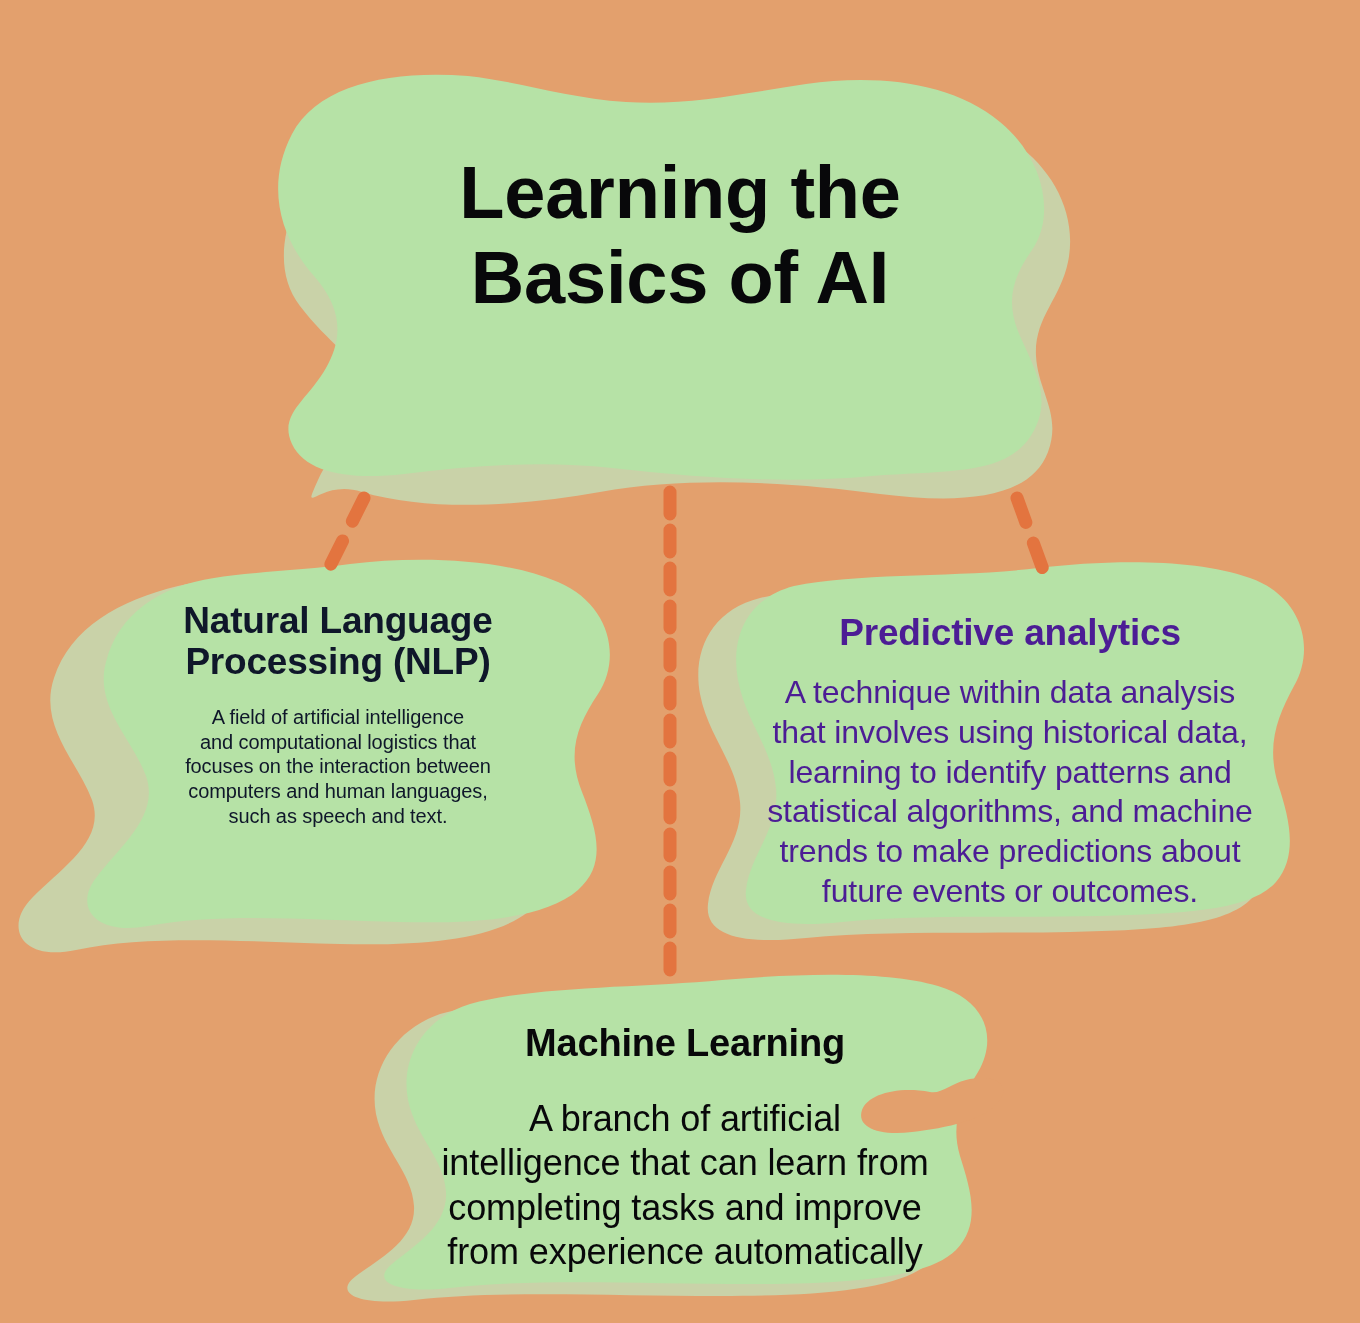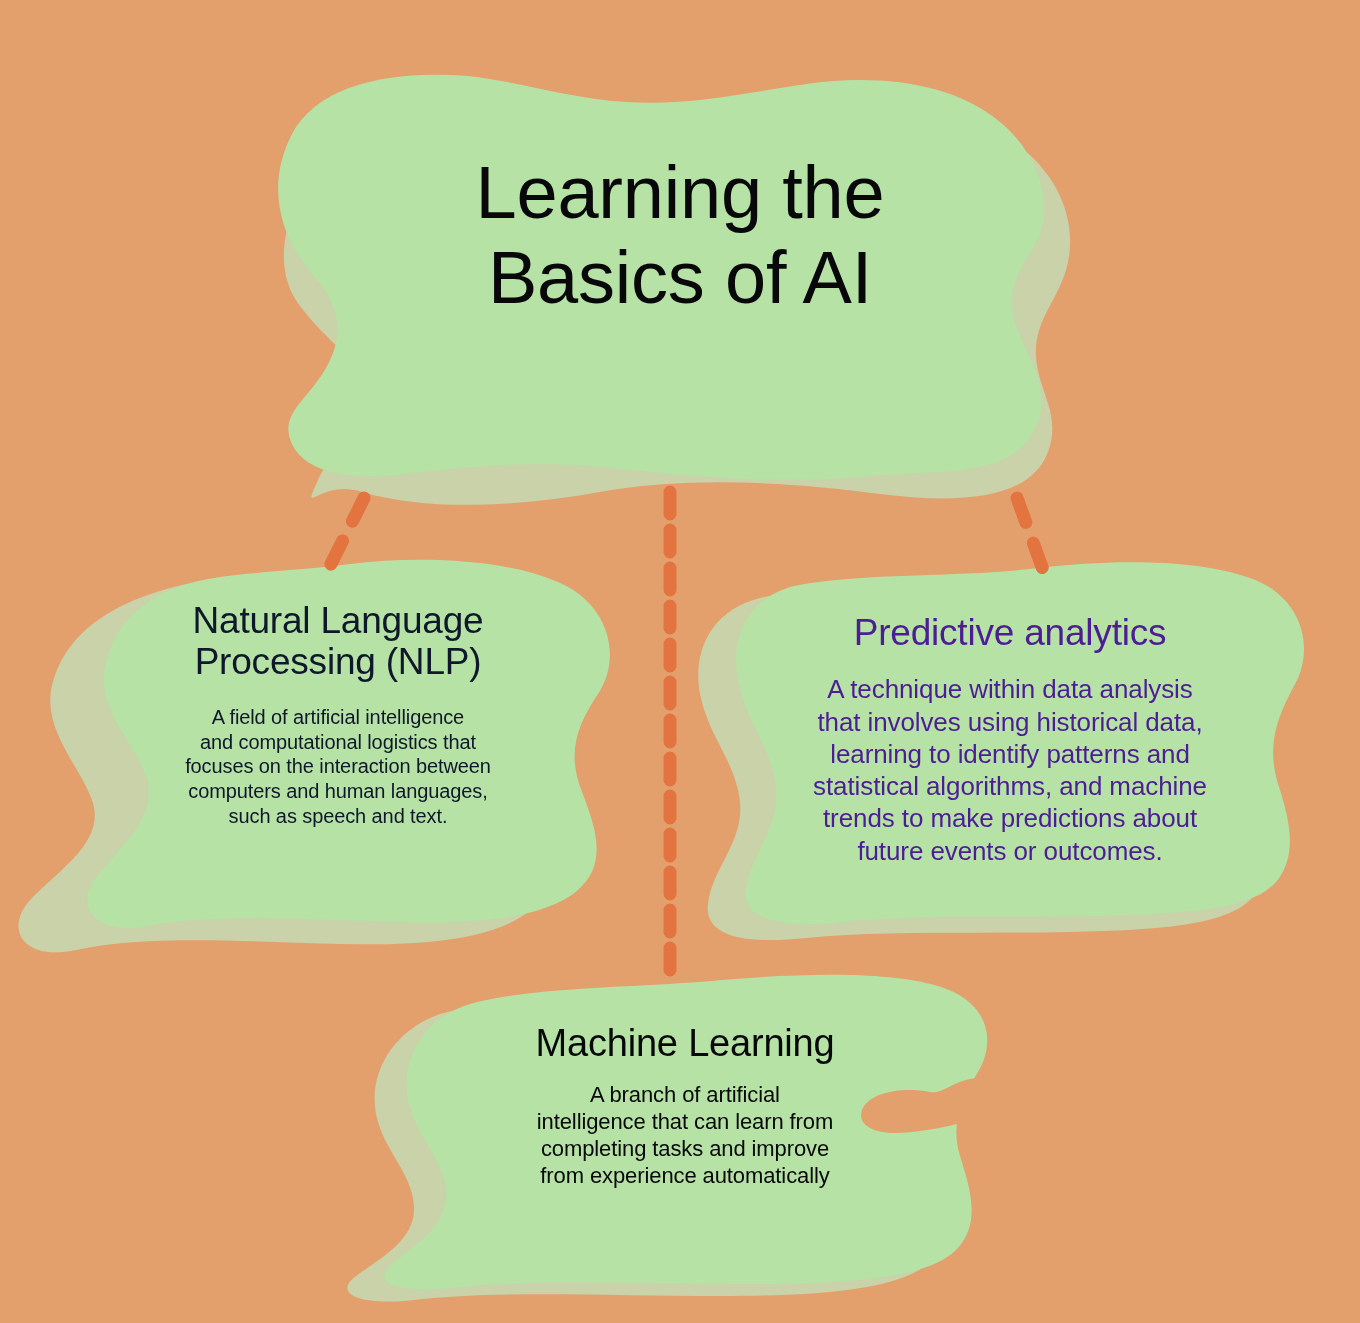--- a/index.html
+++ b/index.html
@@ -28,21 +28,21 @@
     height: 1323px;
     pointer-events: none;
   }
   .node {
     position: absolute;
     box-sizing: border-box;
     text-align: center;
     color: #08080a;
   }
   .node-title {
-    font-weight: normal;
+    font-weight: bold;
     line-height: 1.12;
     letter-spacing: -0.2px;
   }
   .node-body {
     line-height: 1.24;
     letter-spacing: -0.1px;
   }
 
   
   #node-title-wrap {
@@ -73,35 +73,35 @@
   #node-pred-wrap {
     left: 760px;
     top: 612px;
     width: 500px;
   }
   #node-pred-wrap .node-title {
     font-size: 37px;
     margin-bottom: 20px;
   }
   #node-pred-wrap .node-body {
-    font-size: 26px;
+    font-size: 32px;
   }
 
   
   #node-ml-wrap {
     left: 420px;
     top: 1022px;
     width: 530px;
   }
   #node-ml-wrap .node-title {
     font-size: 38px;
-    margin-bottom: 16px;
+    margin-bottom: 32px;
   }
   #node-ml-wrap .node-body {
-    font-size: 22px;
+    font-size: 36px;
   }
 </style>
 </head>
 <body style="background: rgb(227, 160, 109);">
 
 <div id="canvas">
 
   <svg class="blob-svg" viewBox="0 0 1360 1323" xmlns="http://www.w3.org/2000/svg">
 
     <path fill="#c9d2a8" d="M 322,150

